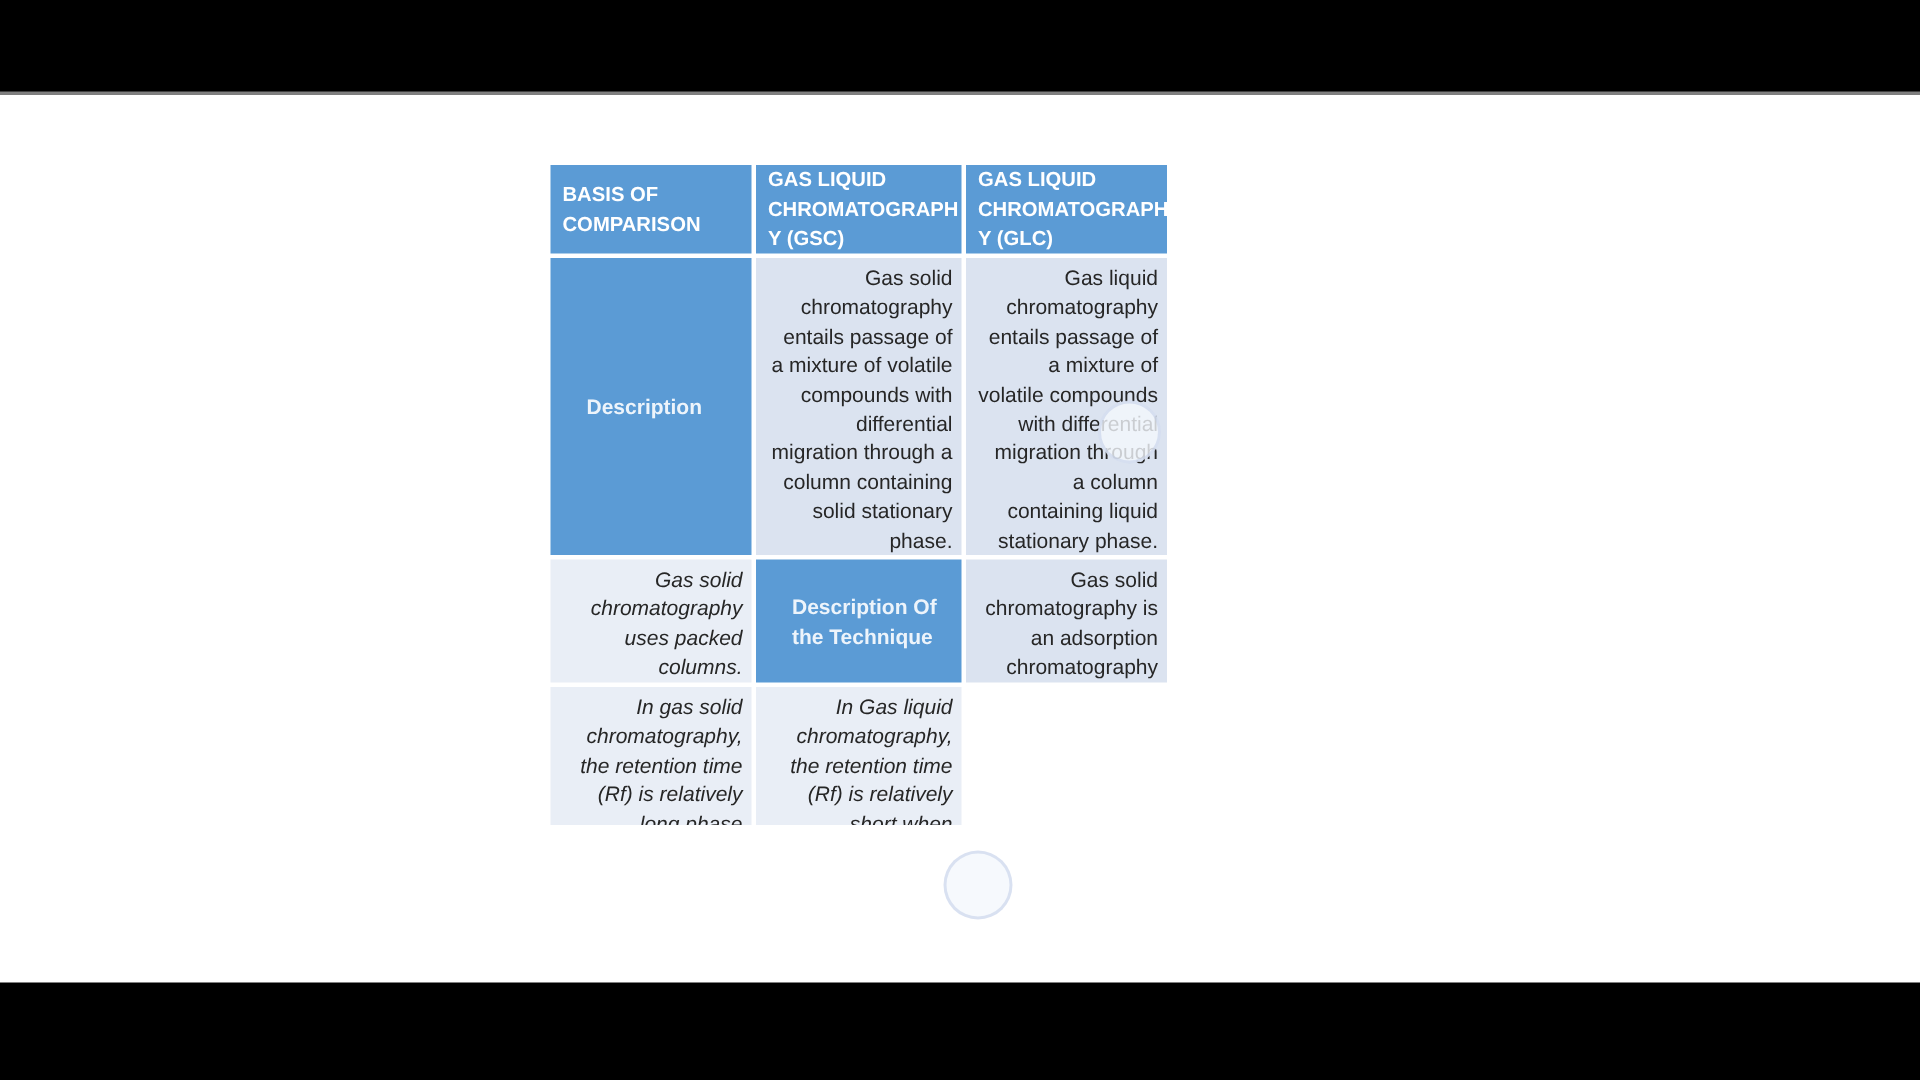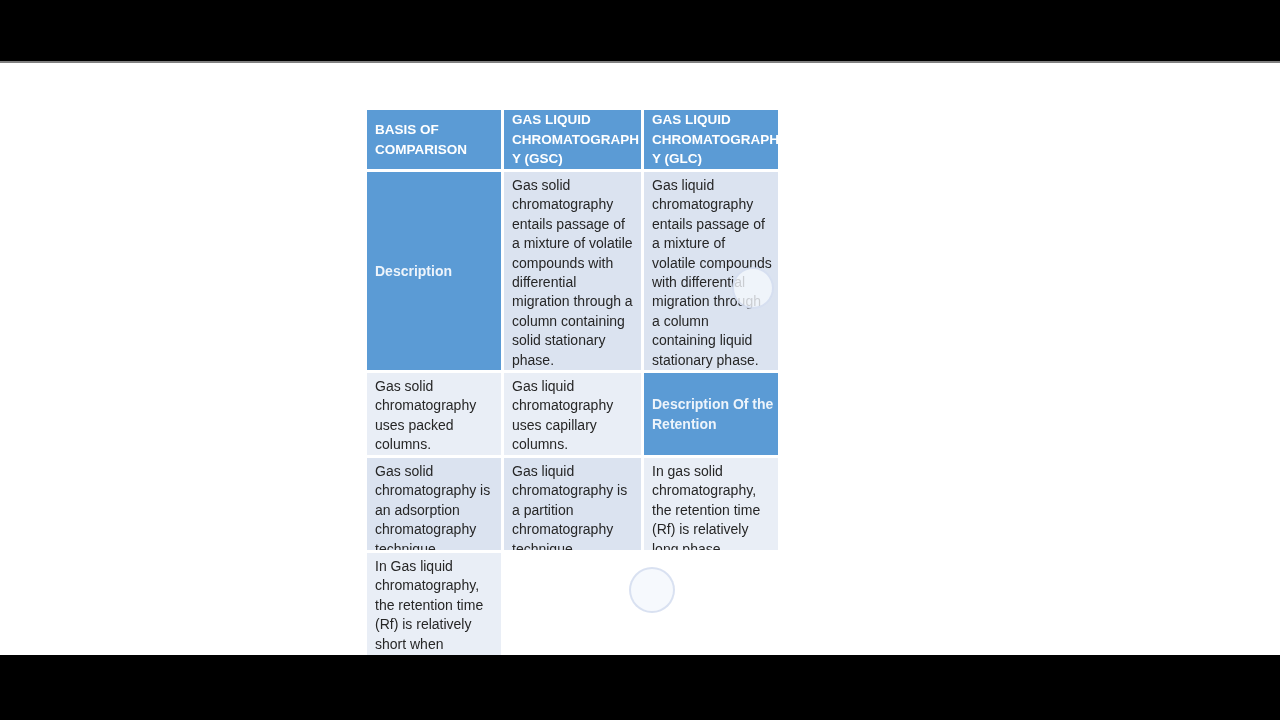--- a/index.html
+++ b/index.html
@@ -40,31 +40,32 @@
   }
 
   .rowlabel {
     background: #5b9bd5;
     color: #edf4fb;
     font-weight: bold;
     font-size: 14px;
     line-height: 20px;
     display: flex;
     align-items: center;
-    padding: 2px 4px 2px 8px;
+    padding: 2px 4px 2px 24px;
   }
 
   .body-cell {
     font-size: 14px;
     line-height: 19.4px;
     color: #262626;
     padding: 4px 6px 4px 8px;
+    text-align: right;
   }
   .band-a { background: #dbe3f0; }
-  .band-b { background: #e9eef6; }
+  .band-b { background: #e9eef6; font-style: italic; }
 
   .cursor-circle {
     position: absolute;
     border-radius: 50%;
     background: rgba(244, 247, 252, 0.8);
     border: 2px solid rgba(193, 206, 231, 0.55);
     z-index: 20;
   }
   .circle-1 { left: 732px; top: 267px; width: 42px; height: 42px; }
   .circle-2 { left: 629px; top: 567px; width: 46px; height: 46px; }
@@ -88,27 +89,25 @@
       <span>GAS LIQUID CHROMATOGRAPH Y (GLC)</span>
     </div>
 
     <div class="cell rowlabel">
       <span>Description</span>
     </div>
     <div class="cell body-cell band-a">Gas solid chromatography entails passage of a mixture of volatile compounds with differential migration through a column containing solid stationary phase.</div>
     <div class="cell body-cell band-a">Gas liquid chromatography entails passage of a mixture of volatile compounds with differential migration through a column containing liquid stationary phase.</div>
 
     <div class="cell body-cell band-b">Gas solid chromatography uses packed columns.</div>
-    <div class="cell body-cell band-b">Gas liquid chromatography uses capillary columns.</div>
 
     <div class="cell rowlabel">
-      <span>Description Of the Retention</span>
+      <span>Description Of the Technique</span>
     </div>
     <div class="cell body-cell band-a">Gas solid chromatography is an adsorption chromatography technique.</div>
-    <div class="cell body-cell band-a">Gas liquid chromatography is a partition chromatography technique.</div>
 
     <div class="cell body-cell band-b">In gas solid chromatography, the retention time (Rf) is relatively long phase</div>
     <div class="cell body-cell band-b">In Gas liquid chromatography, the retention time (Rf) is relatively short when</div>
 
   </div>
 
   <div class="cursor-circle circle-1"></div>
   <div class="cursor-circle circle-2"></div>
 
   <div class="letterbox-bottom"></div>

